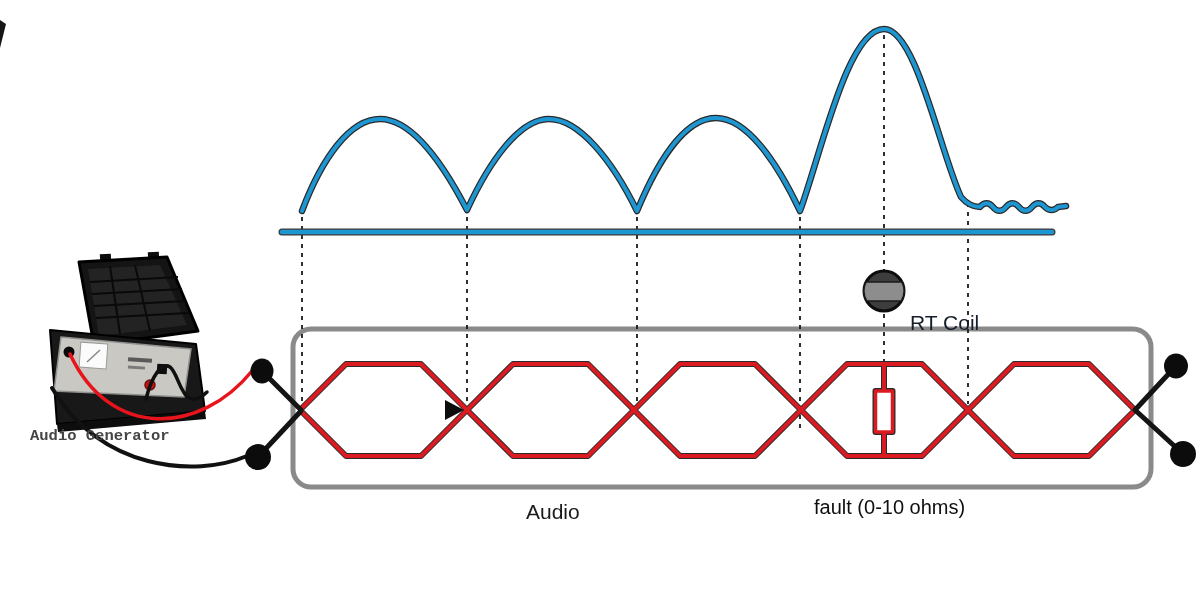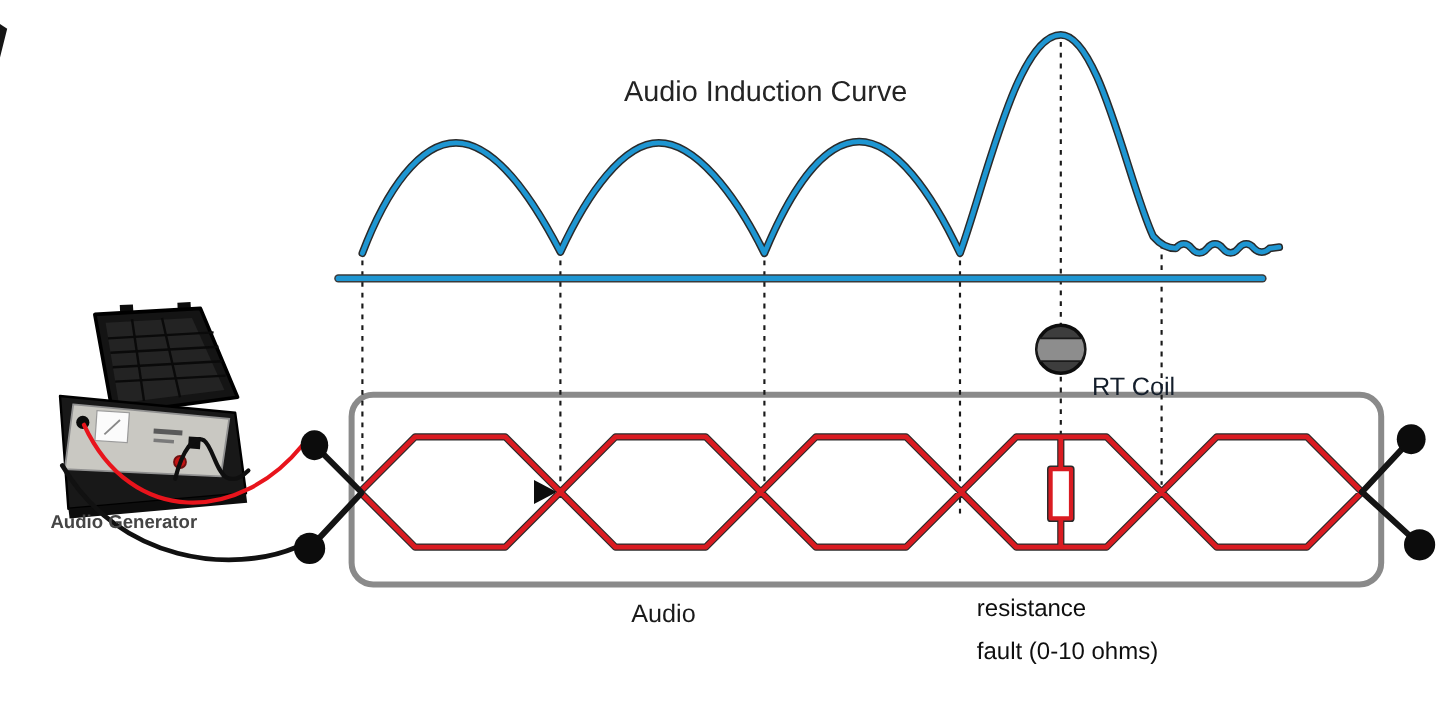--- a/index.html
+++ b/index.html
@@ -6,21 +6,21 @@
   #canvas{
     position:relative;
     width:1197px;height:591px;
     background:#ffffff;
     overflow:hidden;
     font-family:"Liberation Sans", sans-serif;
   }
   #art{position:absolute;left:0;top:0;}
   .lbl{position:absolute;white-space:nowrap;}
   .lbl-title{left:520px;top:63px;font-size:24px;color:#242424;}
-  .lbl-generator{left:42px;top:427px;font-size:15.5px;font-weight:600;color:#454545;}
+  .lbl-generator{left:30px;top:427px;font-size:15.5px;font-weight:600;color:#454545;font-family:Liberation Mono, monospace;}
   .lbl-faulty{left:322px;top:395px;font-size:22px;color:#141e2b;}
   .lbl-rtcoil{left:910px;top:279px;font-size:21px;color:#141e2b;margin-top:32px;}
   .lbl-cable{left:526px;top:500px;font-size:21px;color:#1a1a1a;}
   .lbl-fault{left:814px;top:489px;font-size:20px;line-height:36px;color:#0f0f0f;white-space:normal;width:200px;}
 </style>
 </head>
 <body>
 
 <div id="canvas">
 
@@ -116,21 +116,19 @@
     <g>
       <line x1="1135" y1="410" x2="1175" y2="367" stroke="#141414" stroke-width="5" stroke-linecap="round"></line>
       <line x1="1135" y1="410" x2="1182" y2="453" stroke="#141414" stroke-width="5" stroke-linecap="round"></line>
       <ellipse cx="1176" cy="366" rx="12" ry="12.5" fill="#0c0c0c"></ellipse>
       <ellipse cx="1183" cy="454" rx="13" ry="13" fill="#0c0c0c"></ellipse>
     </g>
 
     <polygon points="445,400 464,410 445,420" fill="#0d0d0d"></polygon>
   </svg>
 
-  <div class="lbl lbl-title">Audio Induction Curve</div>
   <div class="lbl lbl-generator">Audio Generator</div>
   <div class="lbl lbl-rtcoil">RT Coil</div>
   <div class="lbl lbl-cable">Audio</div>
   <div class="lbl lbl-fault">
-    <div>resistance</div>
     <div>fault (0-10 ohms)</div>
   </div>
 </div>
 
 </body></html>

